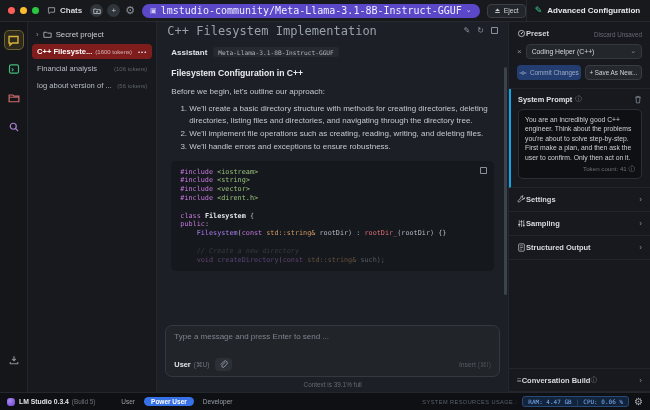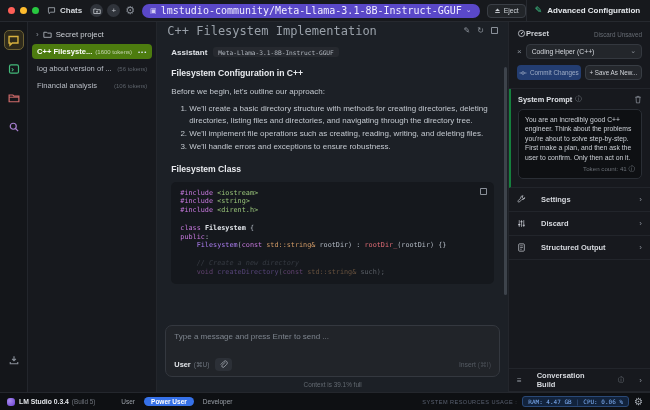--- a/index.html
+++ b/index.html
@@ -40,21 +40,21 @@
   .rail-btn { width:20px; height:20px; display:flex; align-items:center; justify-content:center; border-radius:5px; cursor:pointer; }
   .rail-btn.active { background:#2e2a1b; border:1px solid #6e6233; }
   .rail-bottom { margin-top:auto; margin-bottom:26px; cursor:pointer; }
 
   
   .sidebar { flex:0 0 117px; background:#17191e; border-right:1px solid #23262c; padding-top:5px; }
   .folder-row { display:flex; align-items:center; gap:4px; padding:3px 8px; cursor:pointer; }
   .folder-row .chev { color:#8a9099; font-size:8px; }
   .folder-row .lbl { font-size:7.8px; font-weight:normal; color:#ccd0d6; }
   .chat-item { display:flex; align-items:center; gap:3px; margin:2px 4px; padding:3px 5px; border-radius:4px; cursor:pointer; }
-  .chat-item.selected { background:#4d7c0f; }
+  .chat-item.selected { background:#7f1d1d; }
   .chat-item .t { font-size:7.6px; color:#b9bec6; white-space:nowrap; }
   .chat-item.selected .t { color:#ffffff; font-weight:bold; }
   .chat-item .tok { margin-left:auto; font-size:6px; color:#5d636b; white-space:nowrap; }
   .chat-item.selected .tok { color:rgba(255,255,255,.65); }
   .chat-item .dots { font-size:6px; color:#dfe6ff; letter-spacing:1px; margin-left:3px; }
 
   
   .chat-col { flex:1; min-width:0; display:flex; flex-direction:column; background:#1c2026; position:relative; }
   .chat-header { flex:0 0 17px; display:flex; align-items:center; padding:0 10px; }
   .chat-header .ct { font-family:"DejaVu Sans Mono", monospace; font-size:12px; color:#99a0a9; }
@@ -104,29 +104,29 @@
   .rp-selrow { display:flex; align-items:center; gap:4px; margin-top:6px; }
   .x-btn { color:#8a9099; font-size:8px; cursor:pointer; }
   .preset-select { flex:1; display:flex; align-items:center; background:#23262b; border:1px solid #34383f; border-radius:4px; height:15px; padding:0 5px; cursor:pointer; }
   .preset-select .v { font-size:6.8px; color:#d6d9de; }
   .preset-select .caret { margin-left:auto; color:#8a9099; font-size:7px; line-height:.6; }
   .rp-btnrow { display:flex; gap:4px; margin-top:6px; }
   .commit-btn { flex:1.15; display:flex; align-items:center; justify-content:center; gap:3px; background:rgba(47,98,196,.5); border-radius:4px; height:15px; cursor:pointer; }
   .commit-btn span { font-size:6.3px; color:rgba(223,230,240,.62); }
   .saveas-btn { flex:1; display:flex; align-items:center; justify-content:center; background:#24272c; border:1px solid #383d44; border-radius:4px; height:15px; cursor:pointer; }
   .saveas-btn span { font-size:6.3px; color:#d2d5da; }
-  .rp-sys { border-left:2px solid #15803d; border-bottom:1px solid #22252b; padding:6px 8px 8px 7px; }
+  .rp-sys { border-left:2px solid #0ea5e9; border-bottom:1px solid #22252b; padding:6px 8px 8px 7px; }
   .sys-head { display:flex; align-items:center; gap:3px; }
   .sys-lbl { font-size:7.4px; font-weight:bold; color:#dfe2e7; }
   .info-g { font-size:6.5px; color:#7a8088; }
   .sys-head .spacer{flex:1}
   .sys-box { margin-top:5px; background:#0e1013; border:1px solid #2a2e35; border-radius:5px; padding:5px 6px 4px; cursor:text; }
   .sys-text { font-size:6.8px; color:#ccd0d6; line-height:1.38; }
   .tokcount { margin-top:3px; text-align:right; font-size:6.2px; color:#6b7077; }
-  .rp-row { display:flex; align-items:center; gap:15px; height:24px; padding:0 8px; border-bottom:1px solid #22252b; cursor:pointer; }
+  .rp-row { display:flex; align-items:center; gap:0; height:24px; padding:0 8px; border-bottom:1px solid #22252b; cursor:pointer; }
   .rp-row .lbl { font-size:7.5px; font-weight:bold; color:#d6d9de; }
   .rp-row .chev { margin-left:auto; color:#8a9099; font-size:8px; }
   .rp-notes { margin-top:auto; border-top:1px solid #22252b; }
   .notes-g { color:#9aa0a8; font-size:8px; }
 
   
   .statusbar { flex:0 0 18px; background:#0e1013; border-top:1px solid #24272d; display:flex; align-items:center; padding:0 7px; }
   .logo-dot { width:8px; height:8px; border-radius:3px; background:radial-gradient(circle at 35% 35%, #a98cf0, #6a3fd0); margin-right:4px; }
   .app-name { font-size:6.8px; font-weight:bold; color:#e2e5e9; }
   .build { font-size:6.3px; color:#70757d; margin-left:3px; }
@@ -234,26 +234,26 @@
             <path d="M1.5 4h5l1.5 1.5h6.5V13h-13z" fill="none" stroke="#aab0b8" stroke-width="1.6"></path>
           </svg>
         <span class="lbl">Secret project</span>
       </div>
       <div class="chat-item selected">
         <span class="t">C++ Filesyste...</span>
         <span class="tok">(1600 tokens)</span>
         <span class="dots">•••</span>
       </div>
       <div class="chat-item">
+        <span class="t">Financial analysis</span>
+        <span class="tok">(106 tokens)</span>
+      </div>
+      <div class="chat-item">
         <span class="t">log about version of ...</span>
         <span class="tok">(56 tokens)</span>
-      </div>
-      <div class="chat-item">
-        <span class="t">Financial analysis</span>
-        <span class="tok">(106 tokens)</span>
       </div>
     </div>
 
     <div class="chat-col">
       <div class="chat-header">
         <span class="ct">C++ Filesystem Implementation</span>
         <span class="spacer"></span>
         <span class="hicon">✎</span>
         <span class="hicon">↻</span>
         <span class="copy-sq"></span>
@@ -264,26 +264,26 @@
           <span class="role-label">Assistant</span>
           <span class="model-badge">Meta-Llama-3.1-8B-Instruct-GGUF</span>
         </div>
         <div class="md-h">Filesystem Configuration in C++</div>
         <div class="md-p">Before we begin, let's outline our approach:</div>
         <ol class="md-list">
           <li>We'll create a basic directory structure with methods for creating directories, deleting directories, listing files and directories, and navigating through the directory tree.</li>
           <li>We'll implement file operations such as creating, reading, writing, and deleting files.</li>
           <li>We'll handle errors and exceptions to ensure robustness.</li>
         </ol>
-        <div class="md-h">Filesystem Class</div>
         <div class="codeblock">
           <span class="copy-sq code-copy"></span>
           <div>
               <div class="code-line"><span class="tok-kw">#include </span><span class="tok-str">&lt;iostream&gt;</span></div>
               <div class="code-line"><span class="tok-kw">#include </span><span class="tok-str">&lt;string&gt;</span></div>
+              <div class="code-line"><span class="tok-kw">#include </span><span class="tok-str">&lt;vector&gt;</span></div>
               <div class="code-line"><span class="tok-kw">#include </span><span class="tok-str">&lt;dirent.h&gt;</span></div>
               <div class="code-line">&nbsp;</div>
               <div class="code-line"><span class="tok-kw">class </span><span class="tok-fnb">Filesystem</span><span class="tok-pl"> {</span></div>
               <div class="code-line"><span class="tok-kw">public</span><span class="tok-pl">:</span></div>
               <div class="code-line"><span class="tok-pl">    </span><span class="tok-pu">Filesystem</span><span class="tok-pl">(</span><span class="tok-kw">const</span><span class="tok-ty"> std::string&amp;</span><span class="tok-pl"> rootDir) : </span><span class="tok-va">rootDir_</span><span class="tok-pl">(rootDir) {}</span></div>
               <div class="code-line">&nbsp;</div>
               <div class="code-line faded"><span class="tok-pl">    </span><span class="tok-cm">// Create a new directory</span></div>
               <div class="code-line faded"><span class="tok-pl">    </span><span class="tok-kw">void </span><span class="tok-pu">createDirectory</span><span class="tok-pl">(</span><span class="tok-kw">const</span><span class="tok-ty"> std::string&amp;</span><span class="tok-pl"> such);</span></div>
             </div>
         </div>
@@ -366,21 +366,21 @@
             <path d="M13.5 4.5a3.5 3.5 0 0 1-4.6 3.3L4.5 12.2a1.6 1.6 0 0 1-2.3-2.3l4.4-4.4A3.5 3.5 0 0 1 11 1.5l-2 2 1.2 2.3 2.3 1.2z" fill="none" stroke="#c6cad1" stroke-width="1.3"></path>
           </svg>
         <span class="lbl">Settings</span>
         <span class="chev">›</span>
       </div>
       <div class="rp-row">
         <svg width="9" height="9" viewBox="0 0 16 16">
             <path d="M4 2v12M8 2v12M12 2v12" stroke="#c6cad1" stroke-width="1.2"></path>
             <path d="M2.2 10h3.6M6.2 5h3.6M10.2 11h3.6" stroke="#c6cad1" stroke-width="1.8"></path>
           </svg>
-        <span class="lbl">Discard</span>
+        <span class="lbl">Sampling</span>
         <span class="chev">›</span>
       </div>
       <div class="rp-row">
         <svg width="9" height="9" viewBox="0 0 16 16">
             <rect x="3" y="1.5" width="10" height="13" rx="1.5" fill="none" stroke="#c6cad1" stroke-width="1.3"></rect>
             <path d="M5.5 5h5M5.5 8h5M5.5 11h3" stroke="#c6cad1" stroke-width="1.1"></path>
           </svg>
         <span class="lbl">Structured Output</span>
         <span class="chev">›</span>
       </div>

